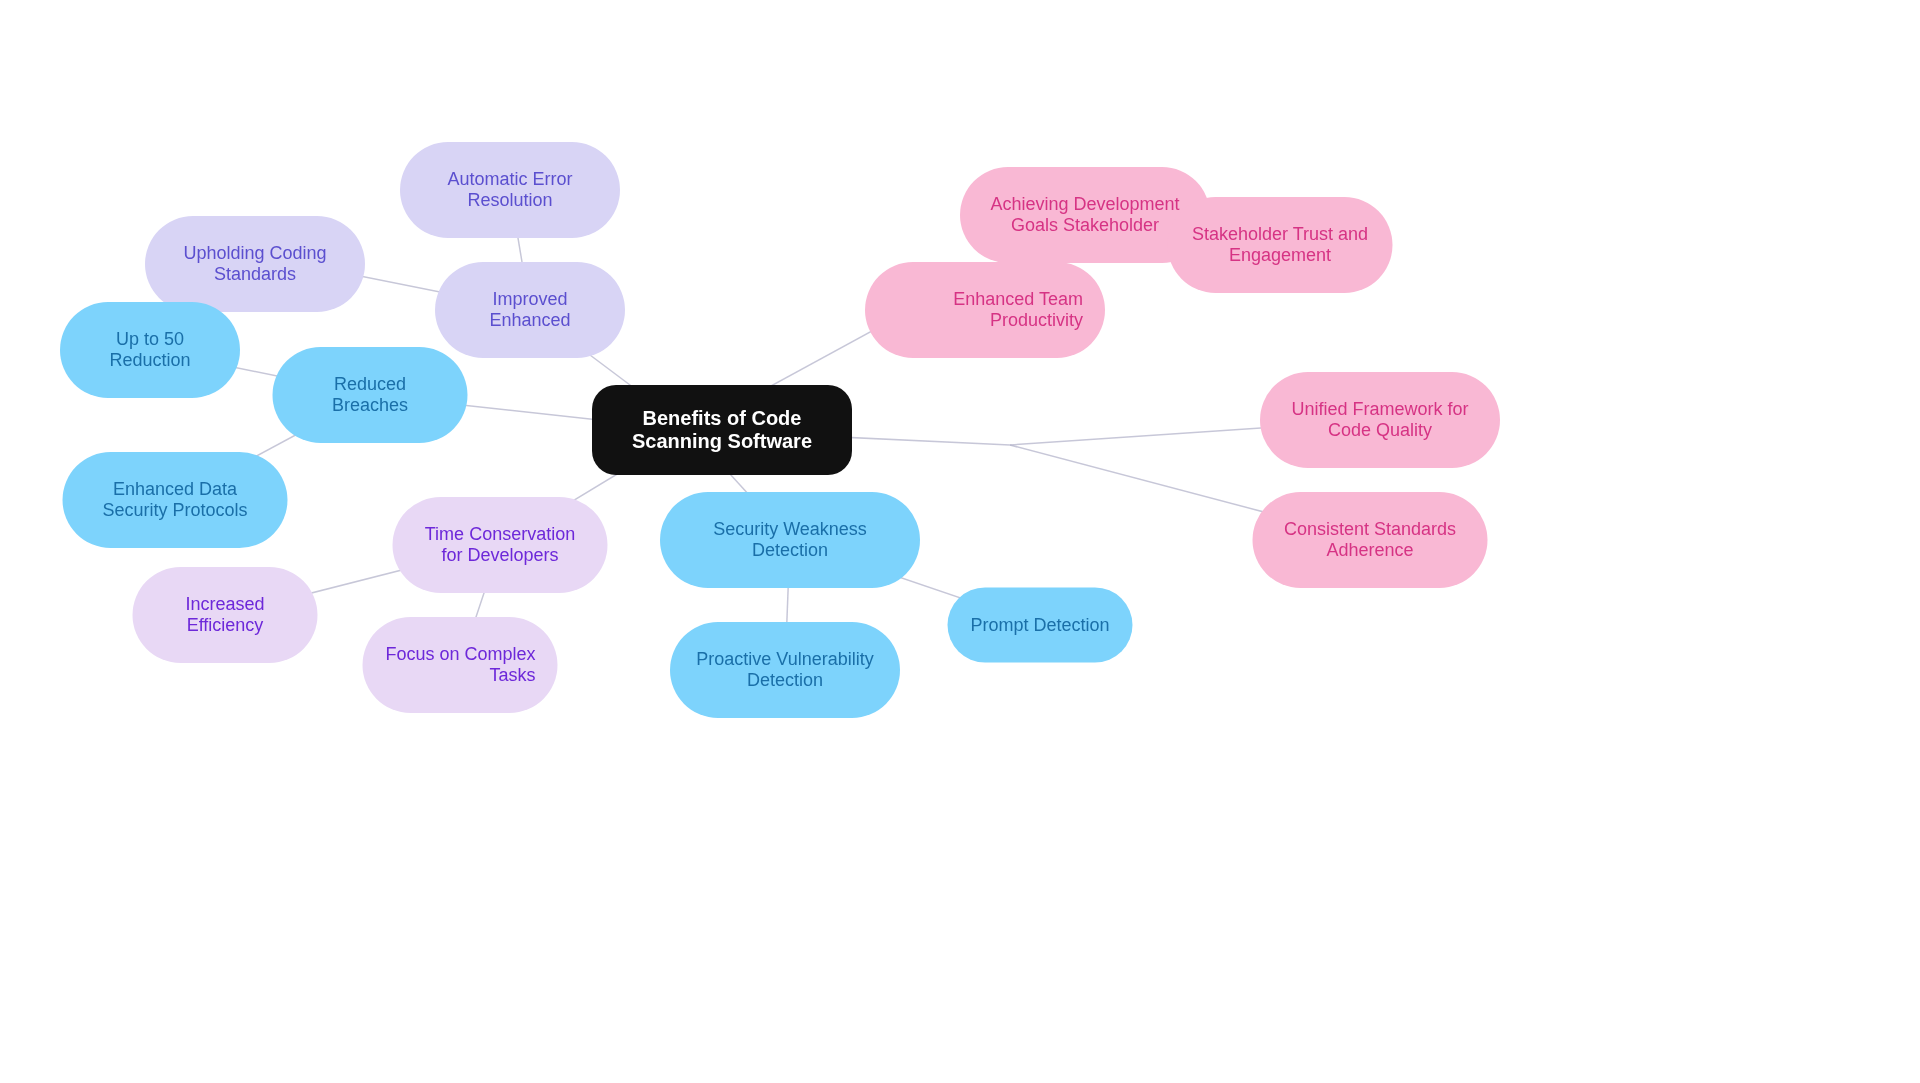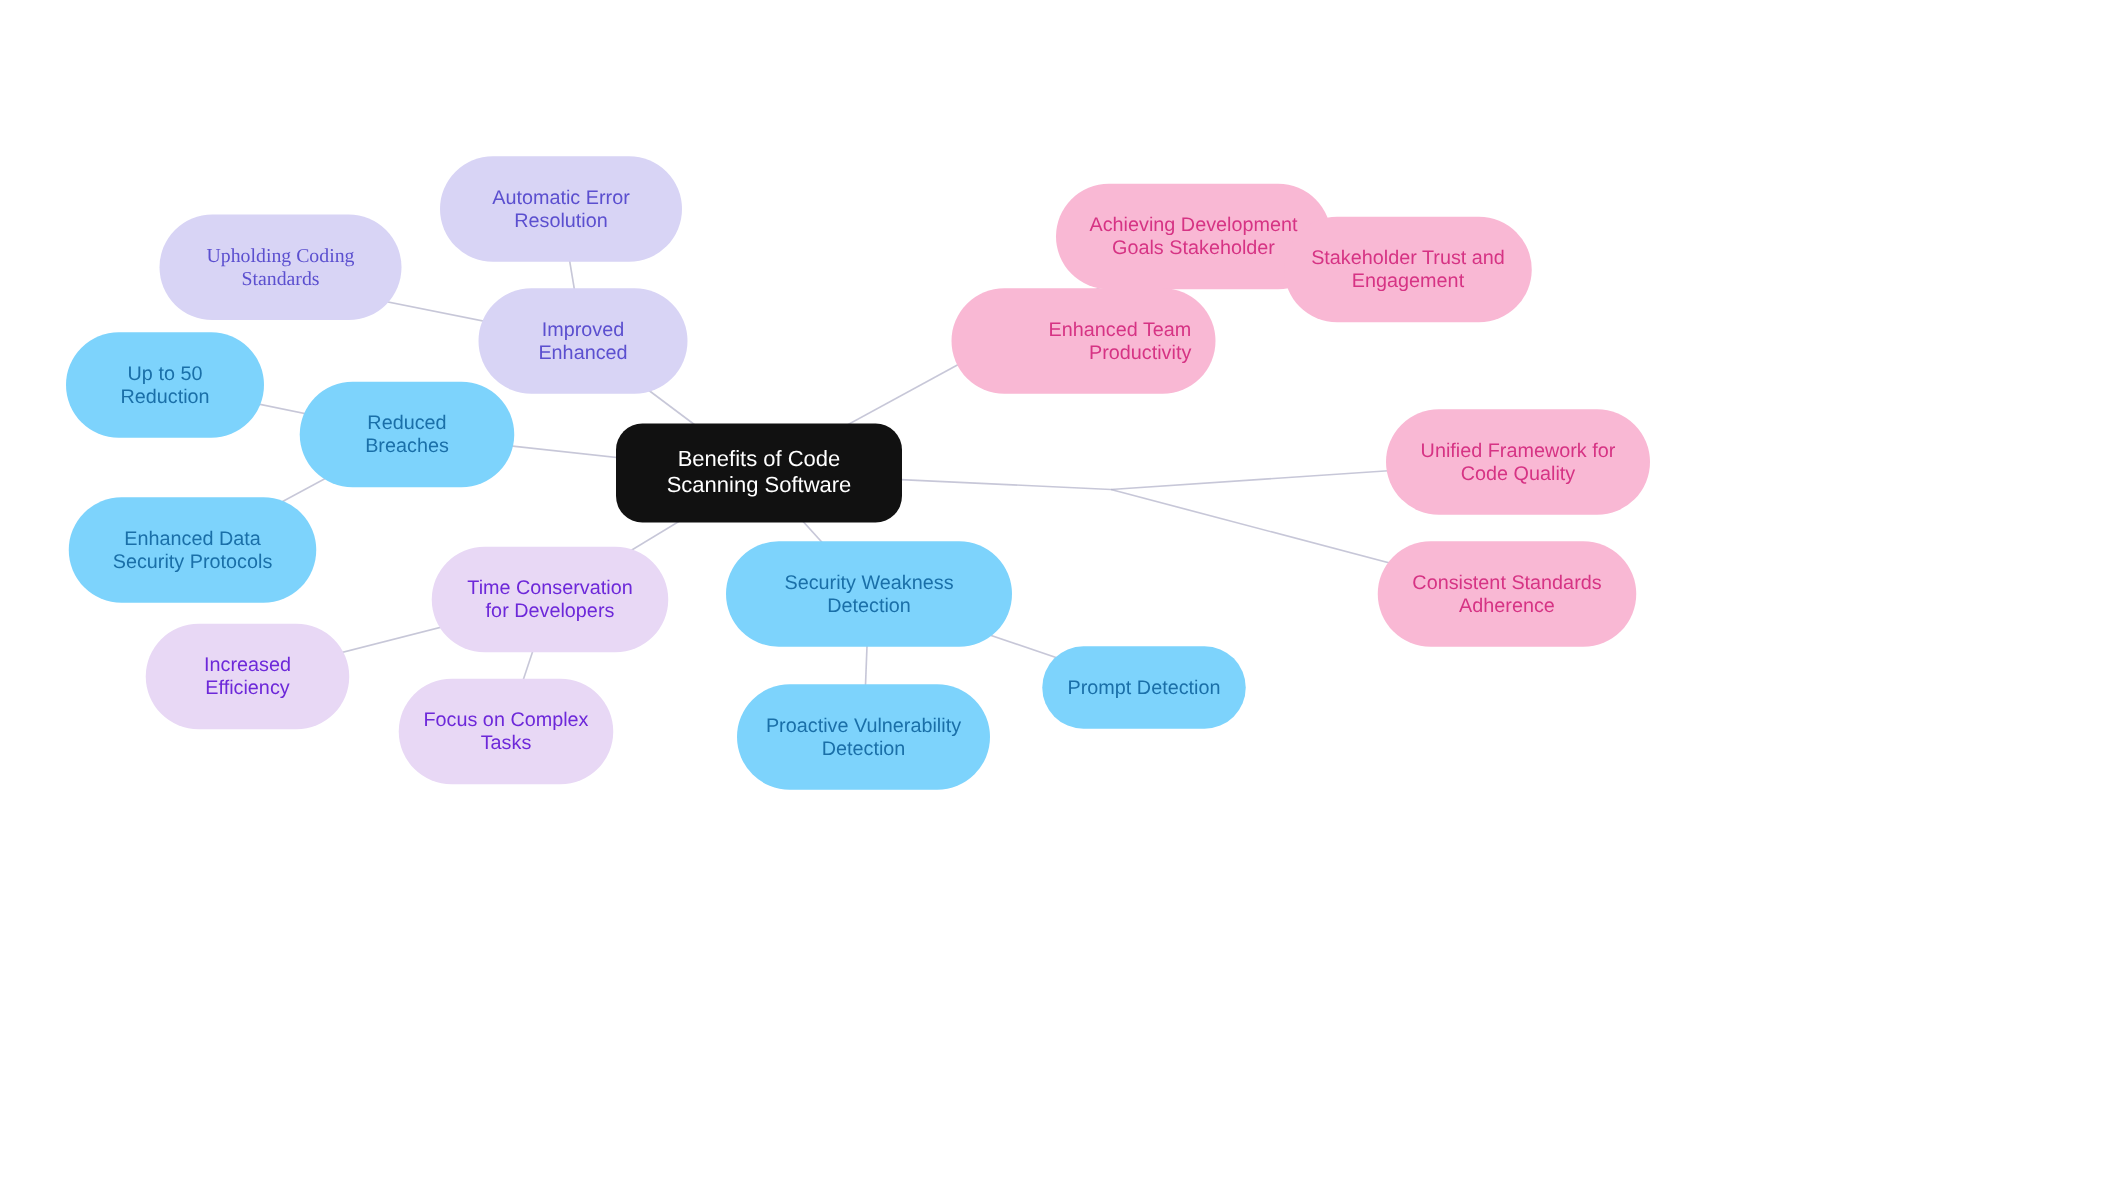--- a/index.html
+++ b/index.html
@@ -33,24 +33,25 @@
       font-size: 18px;
       font-weight: 500;
       padding: 27px 22px;
       transform: translate(-50%, -50%);
       cursor: default;
     }
     .node-center {
       background: #111111;
       color: #ffffff;
       font-size: 20px;
-      font-weight: 400;
+      font-weight: 700;
       border-radius: 24px;
       width: 260px;
       padding: 22px 28px;
+      margin-left: 32px;
     }
     .node-purple {
       background: #d8d4f5;
       color: #5b4fcf;
       border-radius: 50px;
     }
     .node-pink {
       background: #f9b8d4;
       color: #d63384;
       border-radius: 50px;
@@ -86,27 +87,27 @@
       <line x1="690" y1="430" x2="1010" y2="445" stroke="#b0b0c8" stroke-width="1.5" opacity="0.7"></line>
       <line x1="1010" y1="445" x2="1380" y2="420" stroke="#b0b0c8" stroke-width="1.5" opacity="0.7"></line>
       <line x1="1010" y1="445" x2="1370" y2="540" stroke="#b0b0c8" stroke-width="1.5" opacity="0.7"></line>
       <line x1="690" y1="430" x2="790" y2="540" stroke="#b0b0c8" stroke-width="1.5" opacity="0.7"></line>
       <line x1="790" y1="540" x2="785" y2="670" stroke="#b0b0c8" stroke-width="1.5" opacity="0.7"></line>
       <line x1="790" y1="540" x2="1040" y2="625" stroke="#b0b0c8" stroke-width="1.5" opacity="0.7"></line>
     </svg>
 <div class="node node-center" style="left: 690px; top: 430px;">Benefits of Code Scanning Software</div>
     <div class="node node-purple" style="left: 530px; top: 310px; width: 190px;">Improved Enhanced</div>
     <div class="node node-purple" style="left: 510px; top: 190px; width: 220px;">Automatic Error Resolution</div>
-    <div class="node node-purple" style="left: 255px; top: 243px; width: 220px; font-family: Liberation Serif, serif;">Upholding Coding Standards</div>
+    <div class="node node-purple" style="left: 255px; top: 264px; width: 220px;">Upholding Coding Standards</div>
     <div class="node node-blue" style="left: 370px; top: 395px; width: 195px;">Reduced Breaches</div>
     <div class="node node-blue" style="left: 150px; top: 350px; width: 180px;">Up to 50 Reduction</div>
     <div class="node node-blue" style="left: 175px; top: 500px; width: 225px;">Enhanced Data Security Protocols</div>
     <div class="node node-lavender" style="left: 500px; top: 545px; width: 215px;">Time Conservation for Developers</div>
     <div class="node node-lavender" style="left: 225px; top: 615px; width: 185px;">Increased Efficiency</div>
-    <div class="node node-lavender" style="left: 460px; top: 665px; width: 195px;">Focus on Complex Tasks</div>
+    <div class="node node-lavender" style="left: 460px; top: 665px; width: 195px; text-align: right;">Focus on Complex Tasks</div>
     <div class="node node-pink" style="left: 1085px; top: 215px; width: 250px;">Achieving Development Goals Stakeholder</div>
     <div class="node node-pink" style="left: 985px; top: 310px; width: 240px; text-align: right;">Enhanced Team Productivity</div>
     <div class="node node-pink" style="left: 1280px; top: 245px; width: 225px;">Stakeholder Trust and Engagement</div>
     <div class="node node-pink" style="left: 1380px; top: 420px; width: 240px;">Unified Framework for Code Quality</div>
     <div class="node node-pink" style="left: 1370px; top: 540px; width: 235px;">Consistent Standards Adherence</div>
     <div class="node node-blue" style="left: 790px; top: 540px; width: 260px;">Security Weakness Detection</div>
     <div class="node node-blue" style="left: 785px; top: 670px; width: 230px;">Proactive Vulnerability Detection</div>
     <div class="node node-blue" style="left: 1040px; top: 625px; width: 185px;">Prompt Detection</div>
   </div>
 

